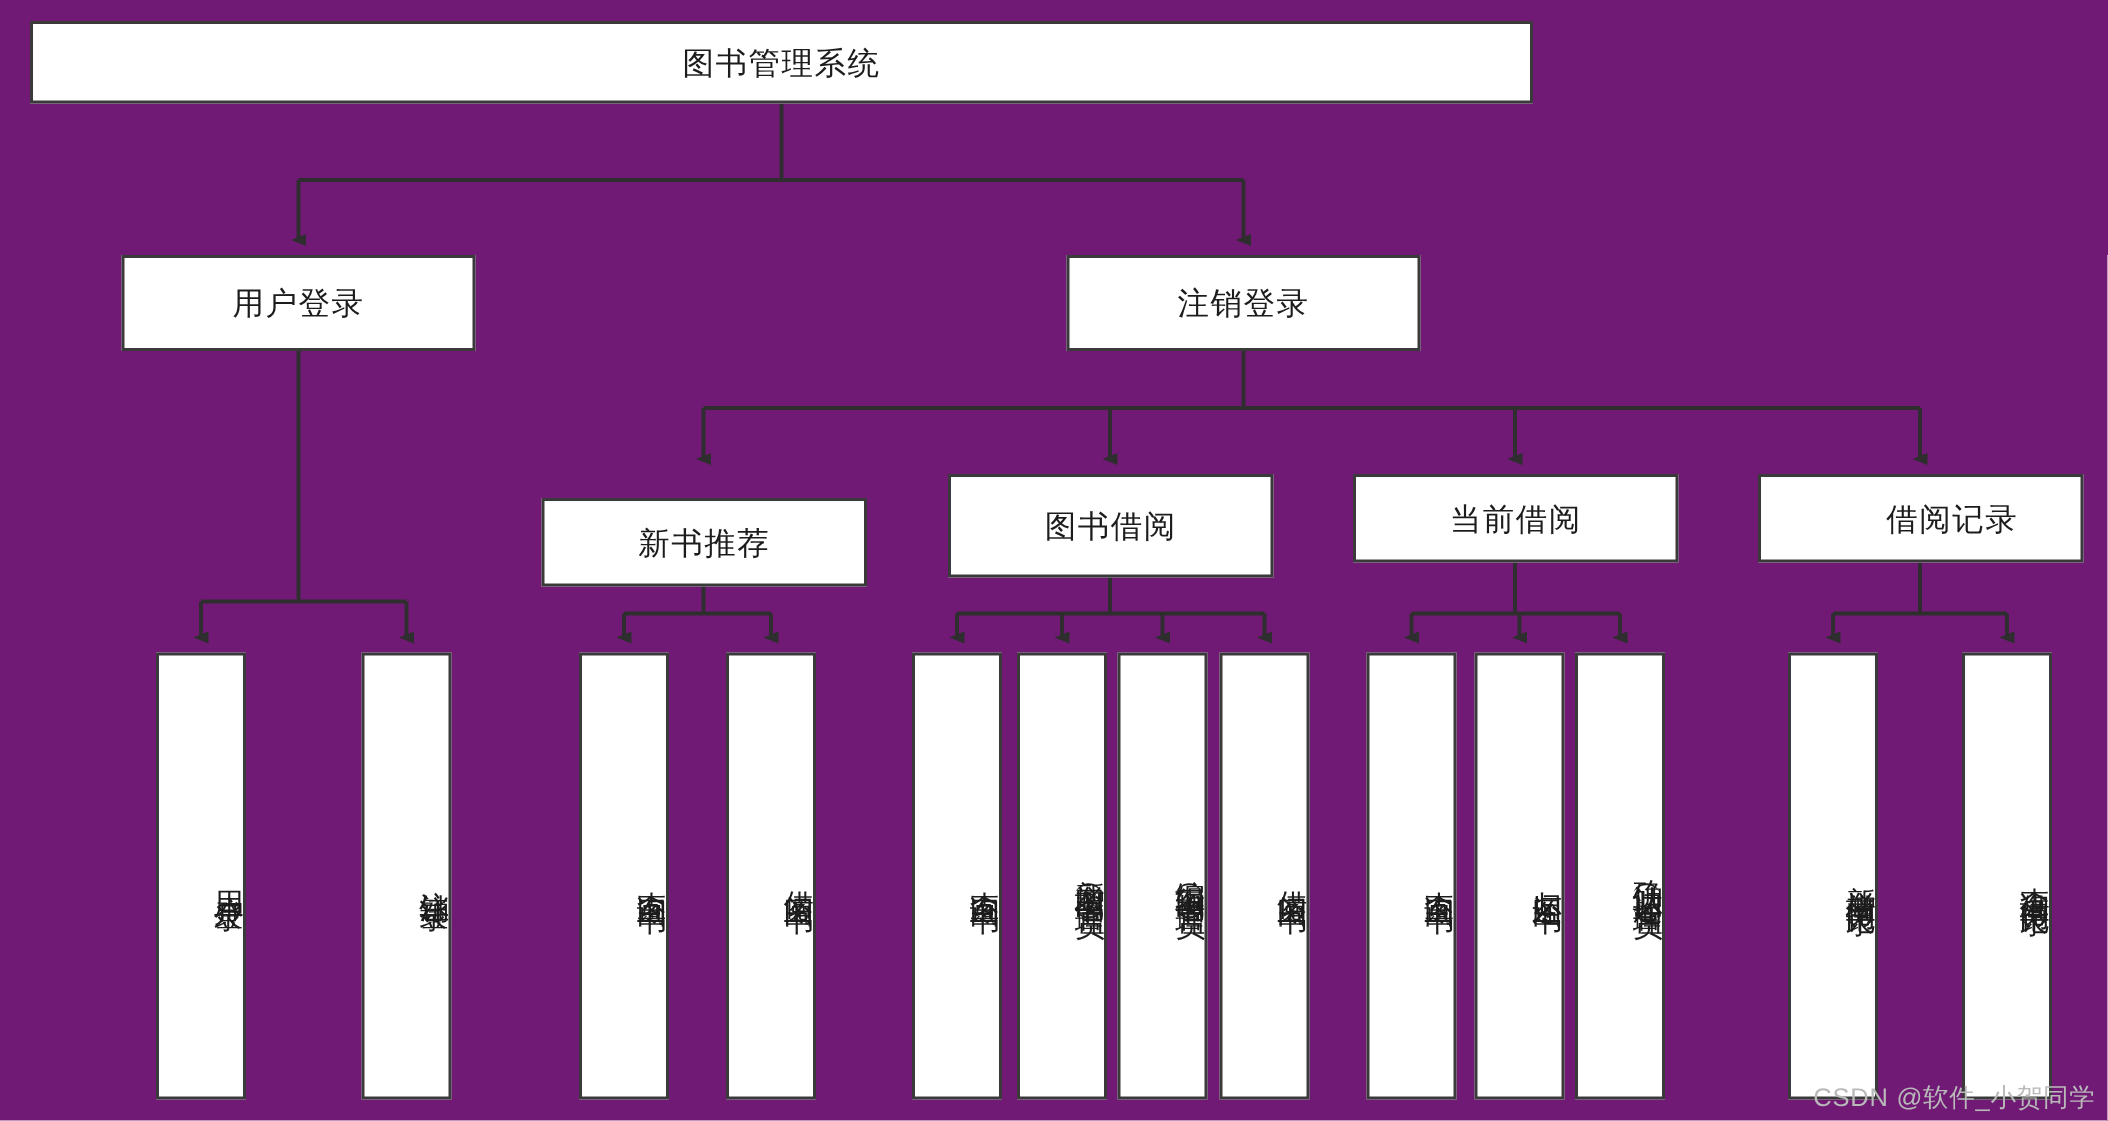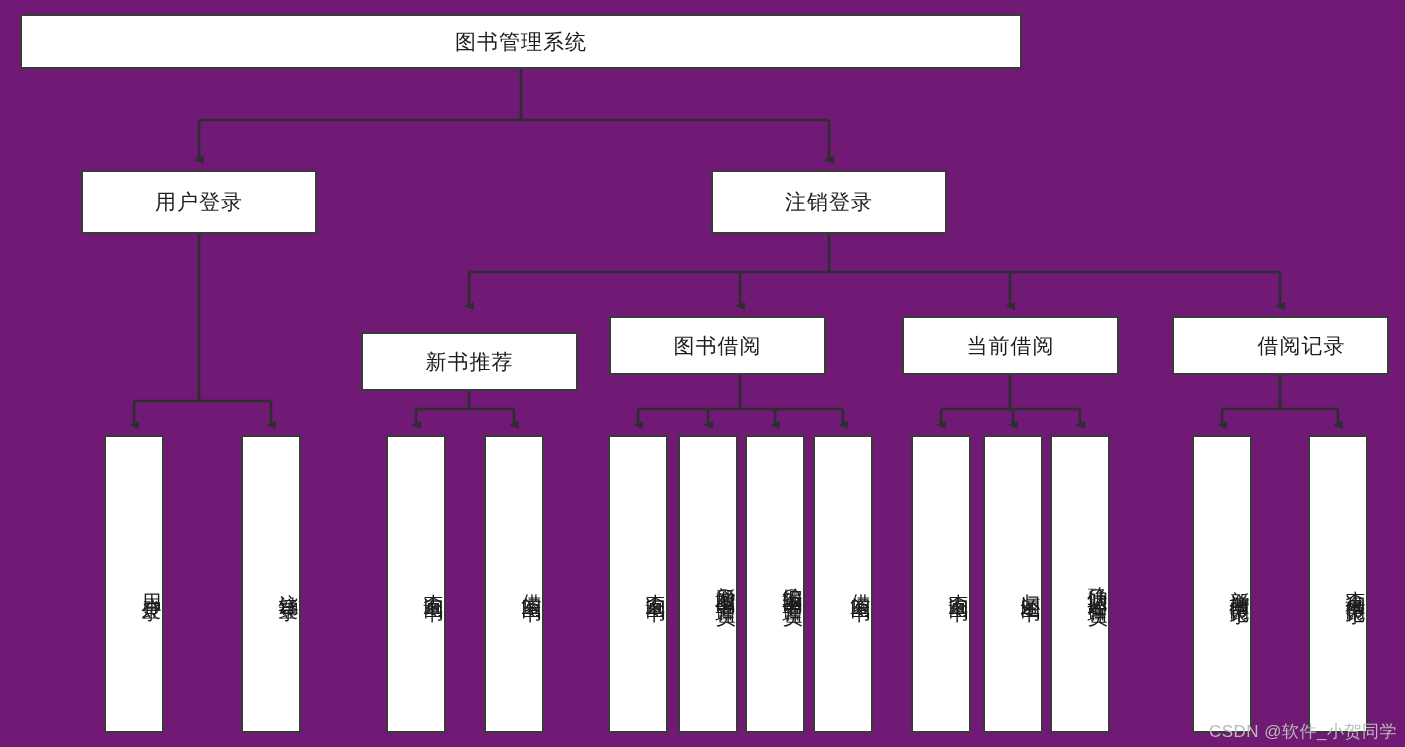--- a/index.html
+++ b/index.html
@@ -143,21 +143,21 @@
   <div class="node h" style="left:81px; top:170px; width:236px; height:64px;">
     <span>用户登录</span>
   </div>
   <div class="node h" style="left:711px; top:170px; width:236px; height:64px;">
     <span>注销登录</span>
   </div>
 
   <div class="node h" style="left:361px; top:316px; width:217px; height:59px;margin-top:16px;">
     <span>新书推荐</span>
   </div>
-  <div class="node h" style="left:609px; top:316px; width:217px; height:59px;font-family:Liberation Serif, serif;">
+  <div class="node h" style="left:632px; top:316px; width:217px; height:69px;font-family:Liberation Serif, serif;">
     <span>图书借阅</span>
   </div>
   <div class="node h" style="left:902px; top:316px; width:217px; height:59px;">
     <span>当前借阅</span>
   </div>
   <div class="node h" style="left:1172px; top:316px; width:217px; height:59px;padding-left:42px;">
     <span>借阅记录</span>
   </div>
 
   <div class="node v" style="left:104px; top:435px; width:60px; height:298px;">

